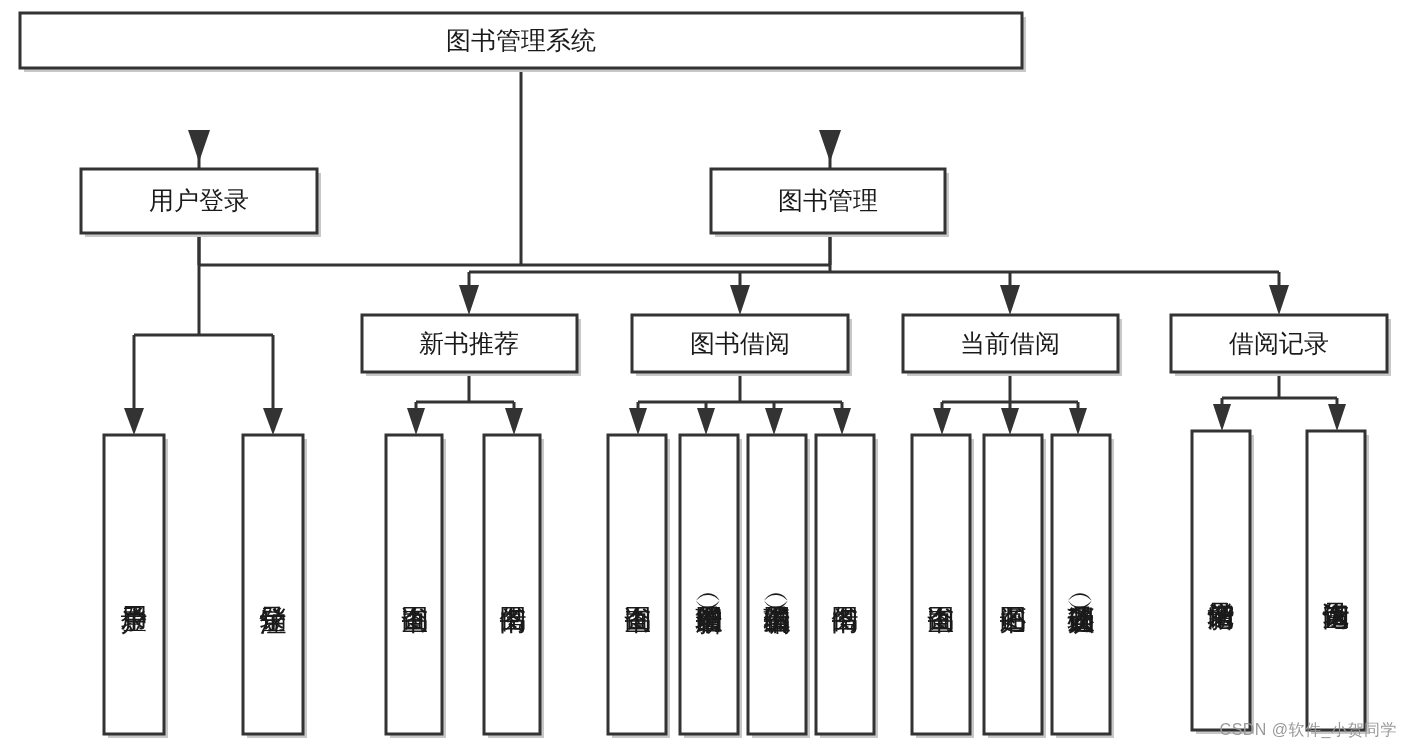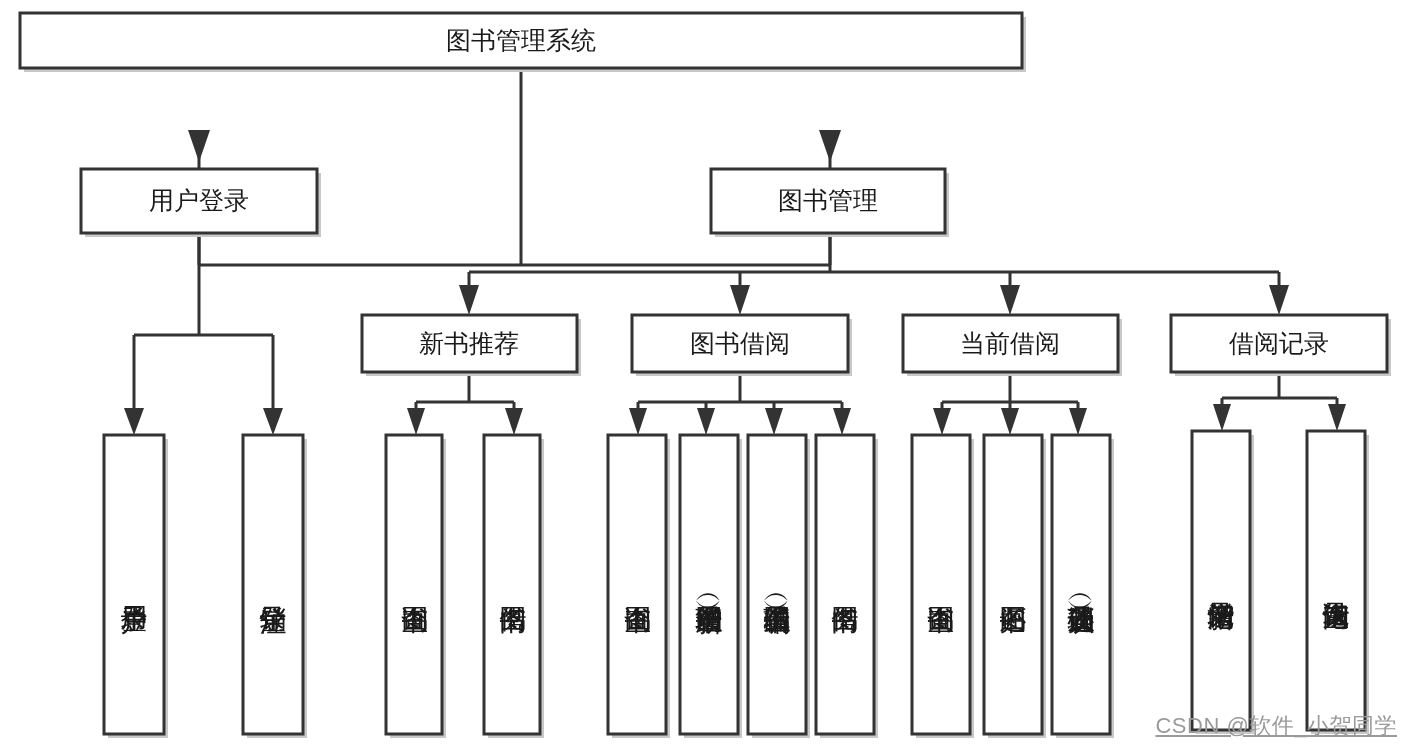--- a/index.html
+++ b/index.html
@@ -53,26 +53,25 @@
     fill: #1a1a1a;
     writing-mode: vertical-rl;
     text-orientation: upright;
     text-anchor: middle;
   }
   .watermark {
     position: absolute;
     right: 8px;
     bottom: 6px;
     font-family: "Liberation Sans", "DejaVu Sans", sans-serif;
-    font-size: 22px;
+    font-size: 16px;
     color: #9a9a9a;
     white-space: nowrap;
     letter-spacing: 0.5px;
     pointer-events: none;
-    text-decoration: underline;
   }
 </style>
 </head>
 <body>
 
 <div id="canvas">
 
   <svg id="diagram" viewBox="0 0 1405 747">
 
     <g>

